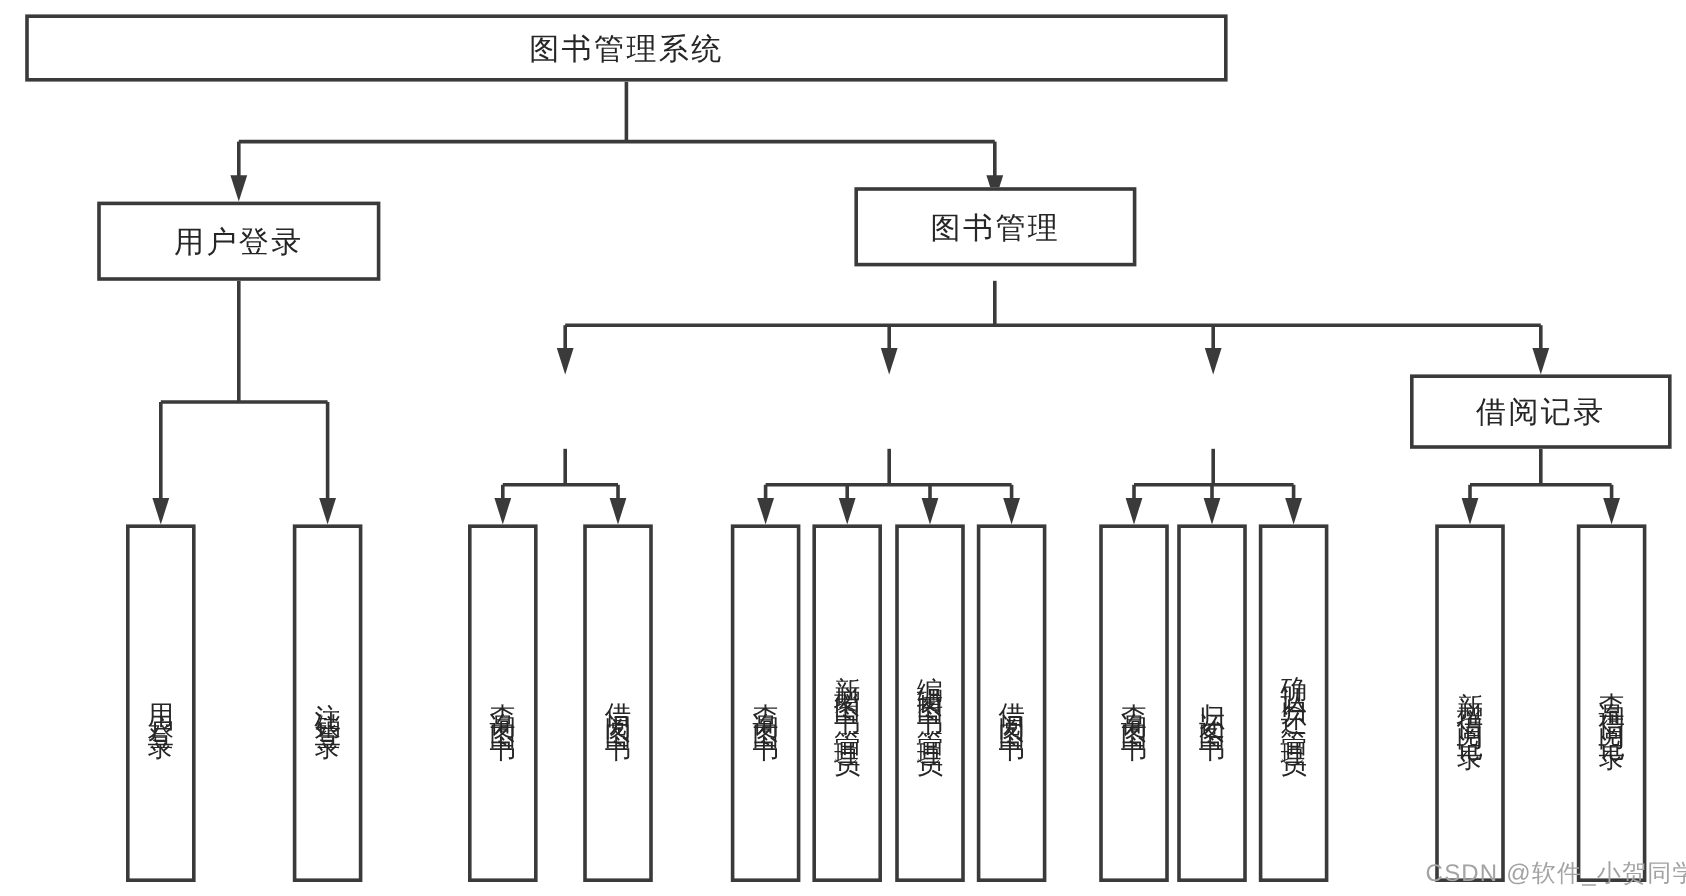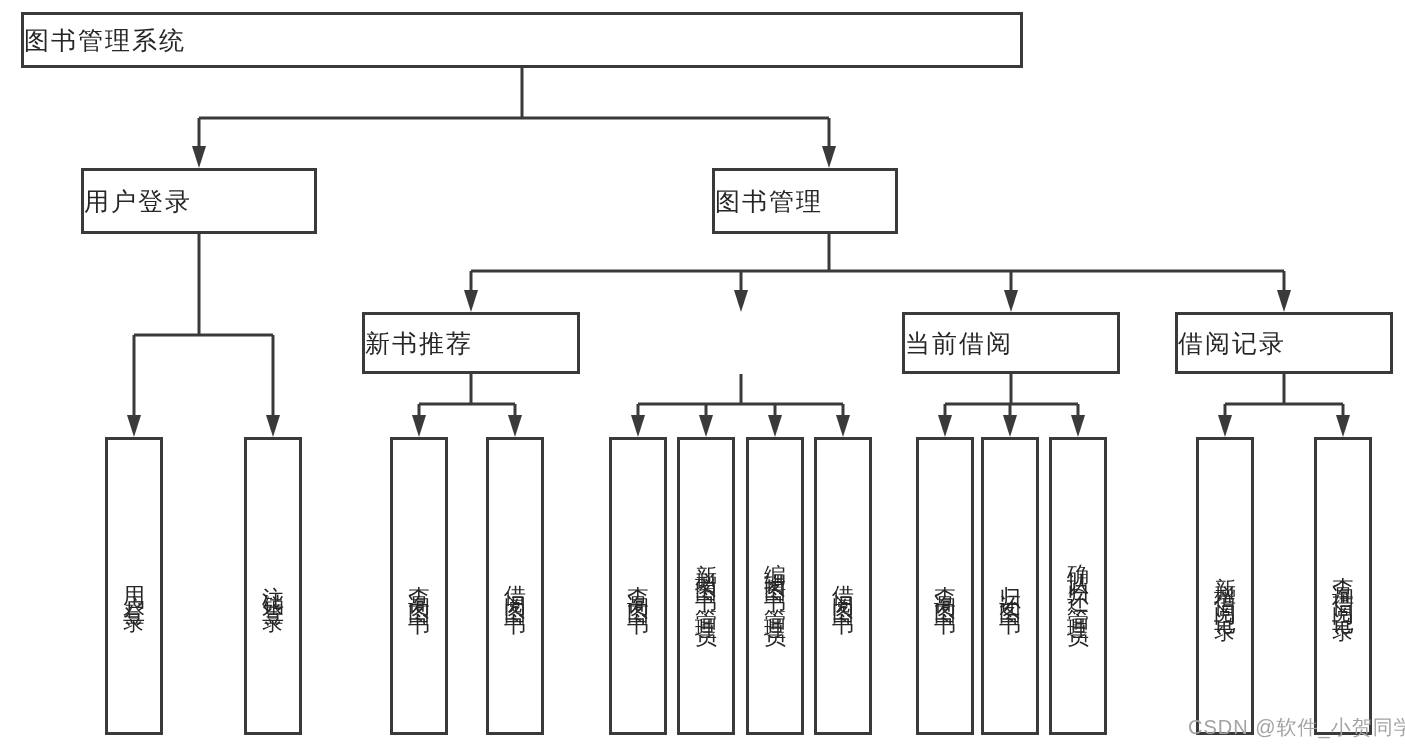--- a/index.html
+++ b/index.html
@@ -12,21 +12,21 @@
   body{background:#fff;}
   .canvas{
     position:relative;width:1405px;height:747px;background:var(--bg);
     font-family:"Liberation Sans","DejaVu Sans",sans-serif;overflow:hidden;
   }
   .wires{position:absolute;left:0;top:0;width:1405px;height:747px;}
   .wires line{stroke:var(--line);stroke-width:3;}
   .wires polygon{fill:var(--line);}
   .node{
     position:absolute;border:3px solid var(--line);background:#fff;
-    display:flex;align-items:center;
+    display:flex;align-items:center;justify-content:center;
     font-size:25px;color:var(--text);letter-spacing:2px;white-space:nowrap;
   }
   .vnode{
     position:absolute;top:437px;width:58px;height:298px;
     border:3px solid var(--line);background:#fff;
     display:flex;align-items:center;justify-content:center;color:var(--text);
   }
   .vnode span{
     writing-mode:vertical-rl;text-orientation:mixed;
     font-size:22px;letter-spacing:9px;line-height:1;
@@ -117,30 +117,24 @@
     </g>
   </svg>
 
   <div class="node" style="left:21px;top:12px;width:1002px;height:56px">
     <span>图书管理系统</span>
   </div>
 
   <div class="node" style="left:81px;top:168px;width:236px;height:66px">
     <span>用户登录</span>
   </div>
-  <div class="node" style="left:712px;top:168px;width:186px;height:66px">
+  <div class="node" style="left:712px;top:156px;width:235px;height:66px">
     <span>图书管理</span>
   </div>
 
-  <div class="node" style="left:362px;top:312px;width:218px;height:62px">
-    <span>新书推荐</span>
-  </div>
-  <div class="node" style="left:902px;top:312px;width:218px;height:62px">
-    <span>当前借阅</span>
-  </div>
   <div class="node" style="left:1175px;top:312px;width:218px;height:62px">
     <span>借阅记录</span>
   </div>
 
   <div class="vnode" style="left:105px">
     <span>用户登录</span>
   </div>
   <div class="vnode" style="left:244px">
     <span>注销登录</span>
   </div>

